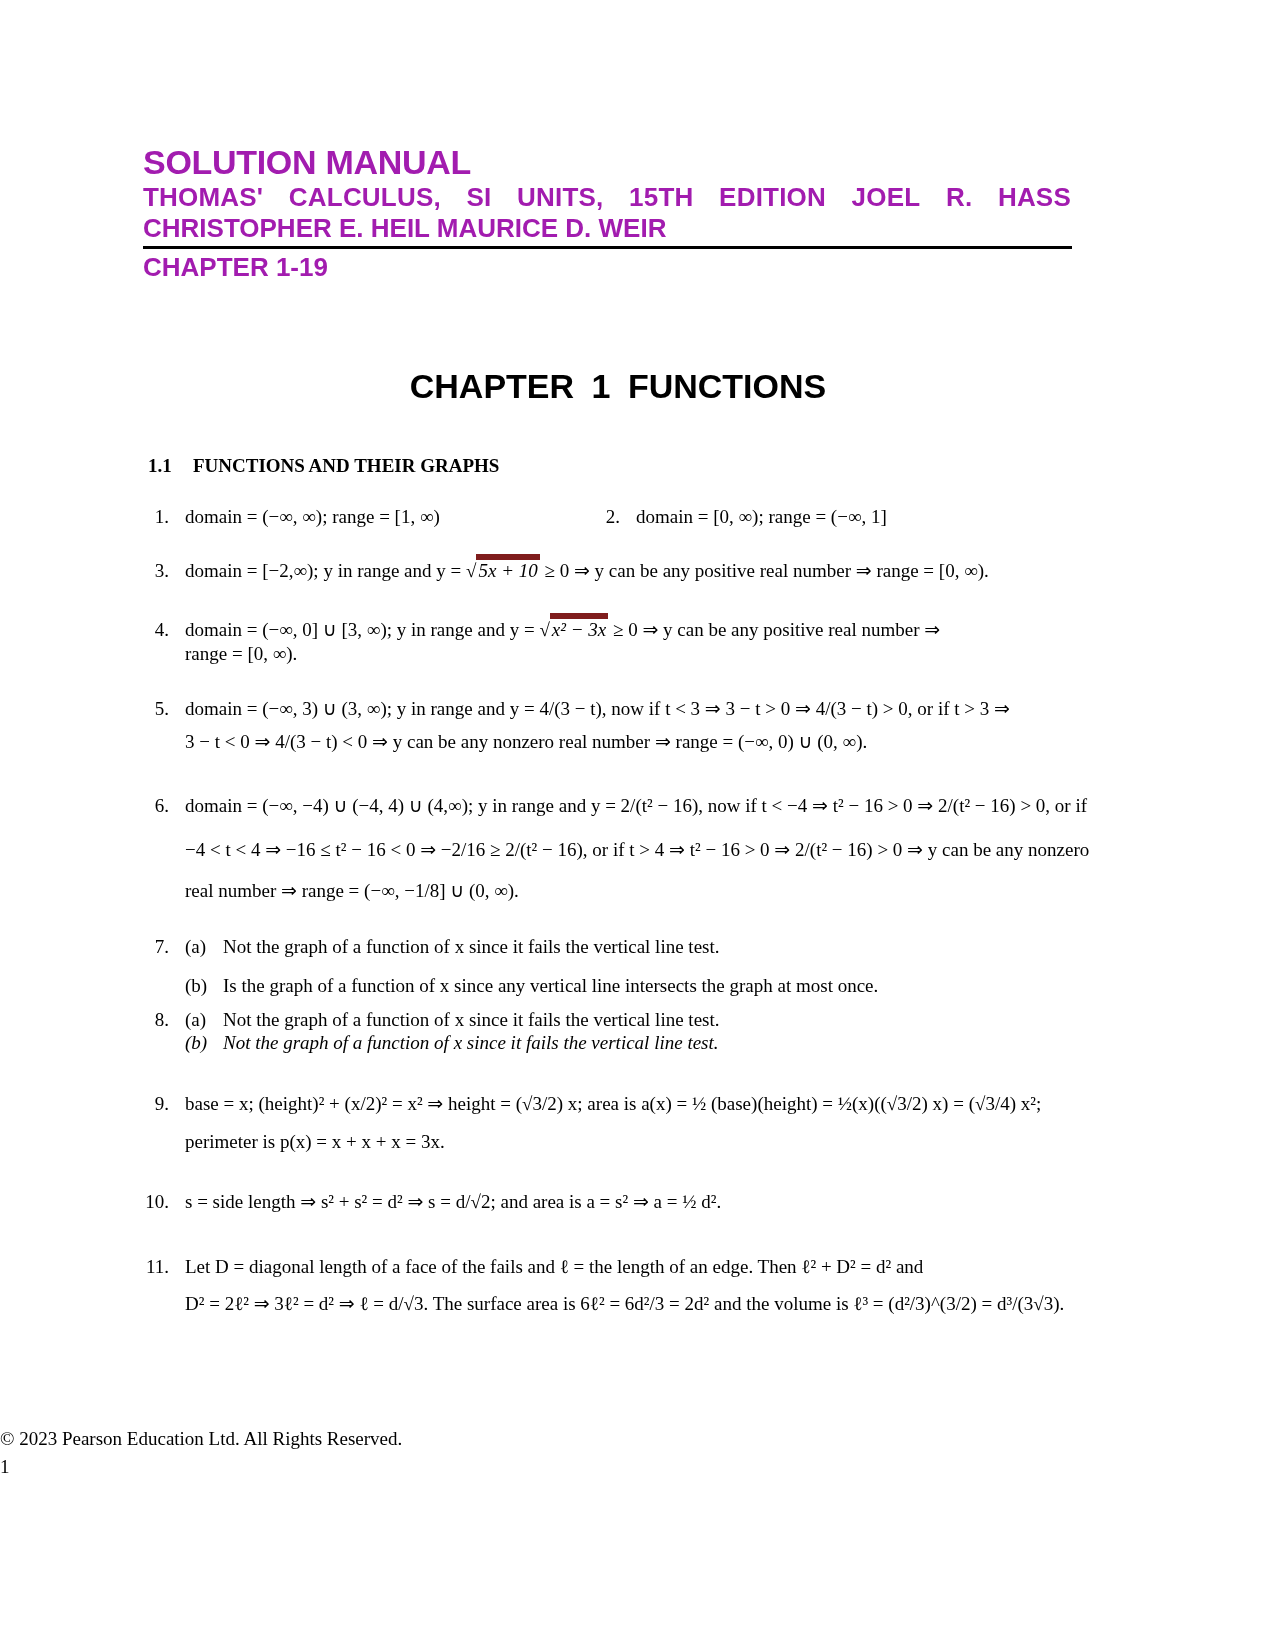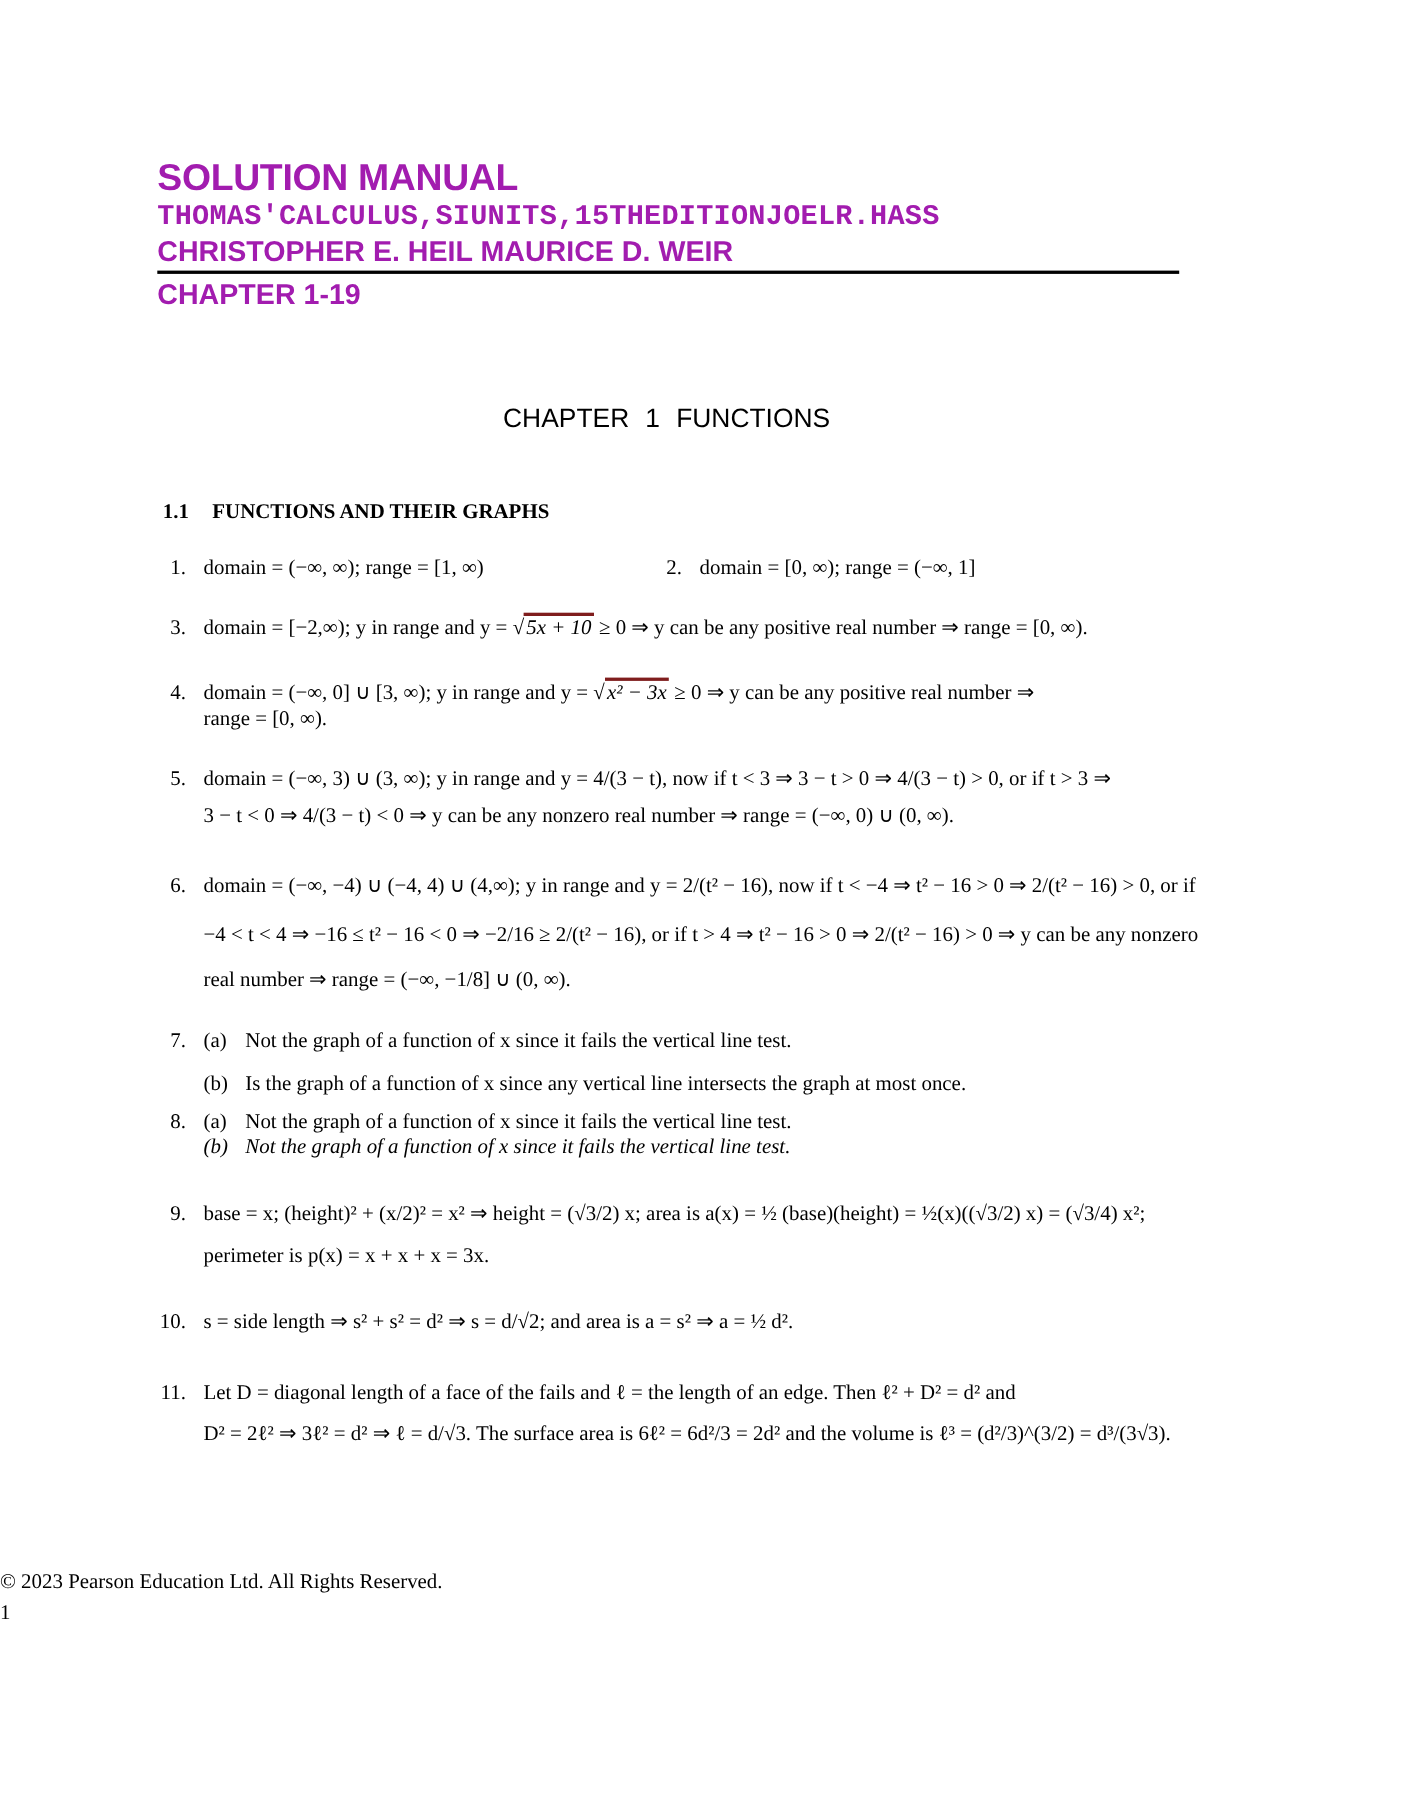--- a/index.html
+++ b/index.html
@@ -1,32 +1,32 @@
 <!DOCTYPE html>
 <html><head>
 <meta charset="utf-8">
 <style>
   html, body { margin:0; padding:0; background:#ffffff; }
   body { width:1275px; height:1650px; position:relative; overflow:hidden; color:#000;
          font-family:"Liberation Serif", serif; }
   .hdr { position:absolute; left:143px; width:928px; font-family:"Liberation Sans", sans-serif; font-weight:bold; color:#a21caf; }
   .h-title { top:143px; font-size:34px; letter-spacing:-0.3px; }
-  .h-line2 { top:182px; font-size:26px; display:flex; letter-spacing:0.2px;font-family:Liberation Mono, monospace; }
+  .h-line2 { top:182px; font-size:26px; display:flex; justify-content:space-between; letter-spacing:0.2px; }
   .h-line3 { top:213px; font-size:26px; }
   .h-rule { position:absolute; left:143px; top:246px; width:929px; height:3px; background:#000; }
   .h-chap { top:252px; font-size:26px; }
   .chapter-title { position:absolute; left:0; width:1212px; top:367px; text-align:center;
-                   font-family:"Liberation Sans", sans-serif; font-weight:normal; font-size:24px; word-spacing:8px; }
+                   font-family:"Liberation Sans", sans-serif; font-weight:bold; font-size:34px; word-spacing:8px;padding-left:12px; }
   .section { position:absolute; left:148px; top:455px; font-weight:bold; font-size:19px; }
   .section .num { display:inline-block; width:45px; }
   .item { position:absolute; left:143px; font-size:19px; line-height:24px; white-space:nowrap; }
   .item .n { position:absolute; left:0; width:26px; text-align:right; }
   .item .body { position:absolute; left:42px; }
   .i { font-style:italic; }
-  .sqrt { border-top:3px solid #7f1d1d; padding:0 2px; }
+  .sqrt { border-top:6px solid #7f1d1d; padding:0 2px; }
   .sub-row { position:absolute; left:42px; }
   .sub-row .lbl { display:inline-block; width:38px; }
   .footer { position:absolute; left:0; width:1212px; font-size:19px; }
   .copyright { top:1428px; }
   .pagenum { top:1456px; }
 </style>
 </head>
 <body>
 
 <div class="hdr h-title">SOLUTION MANUAL</div>

